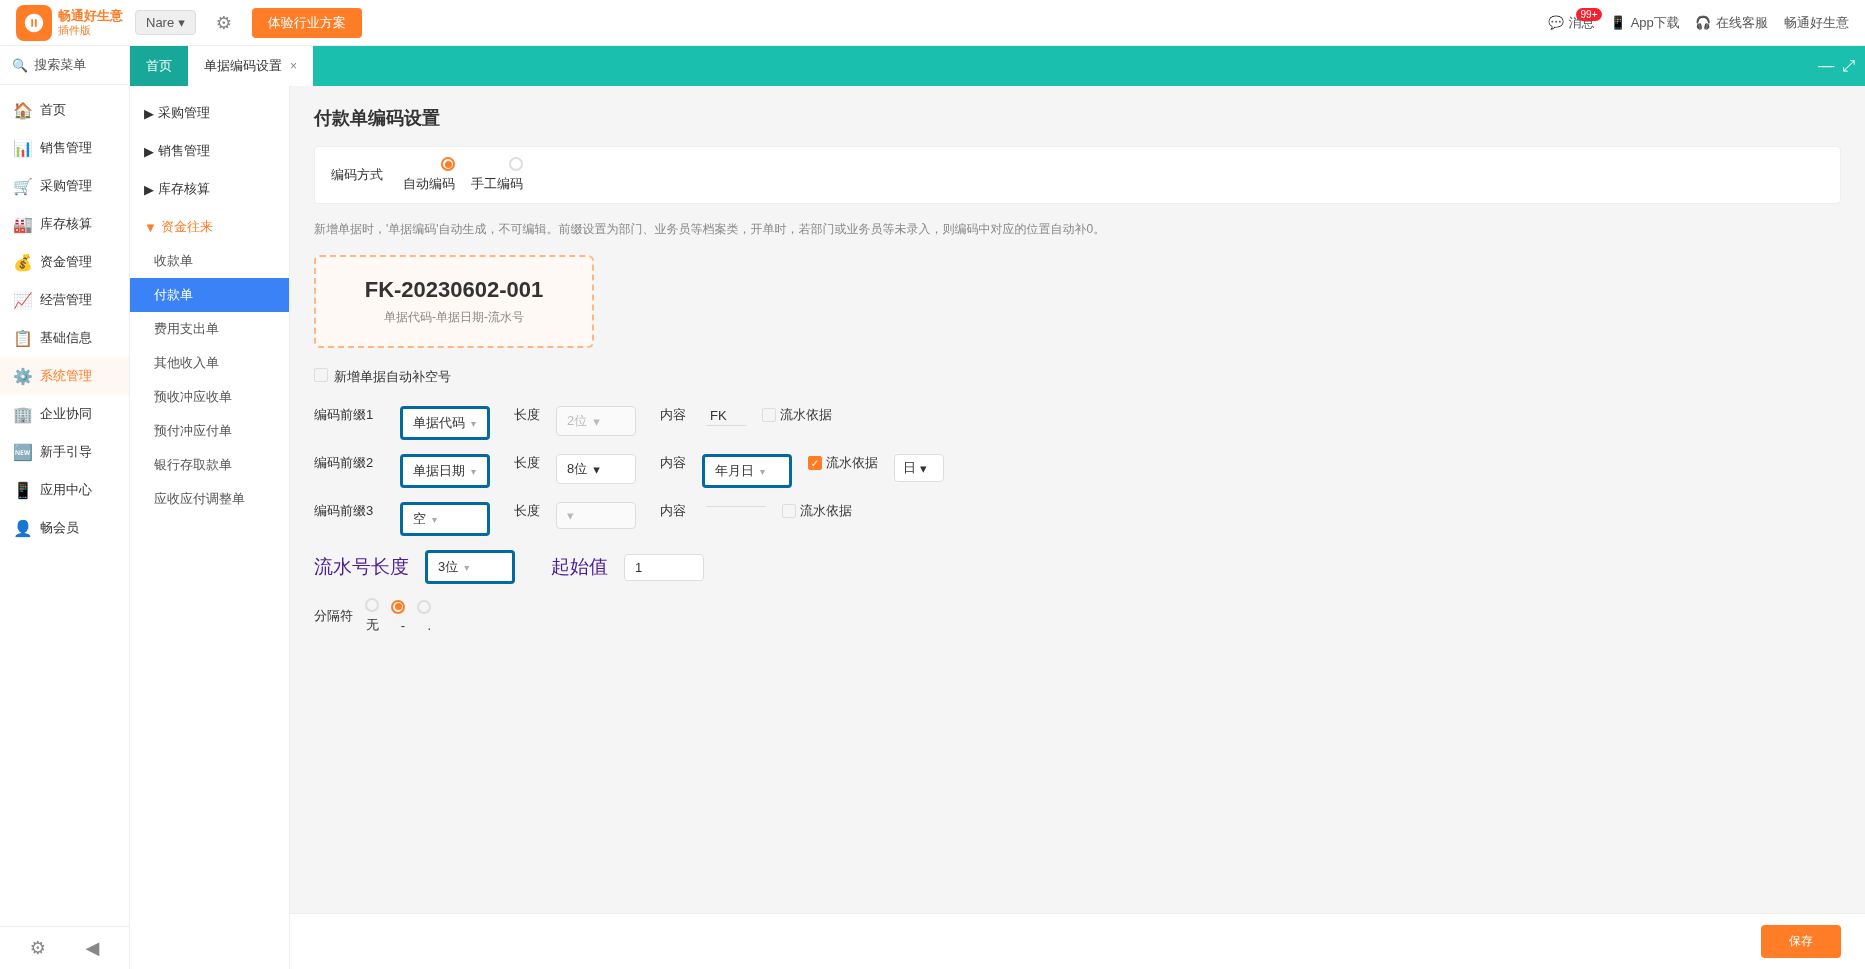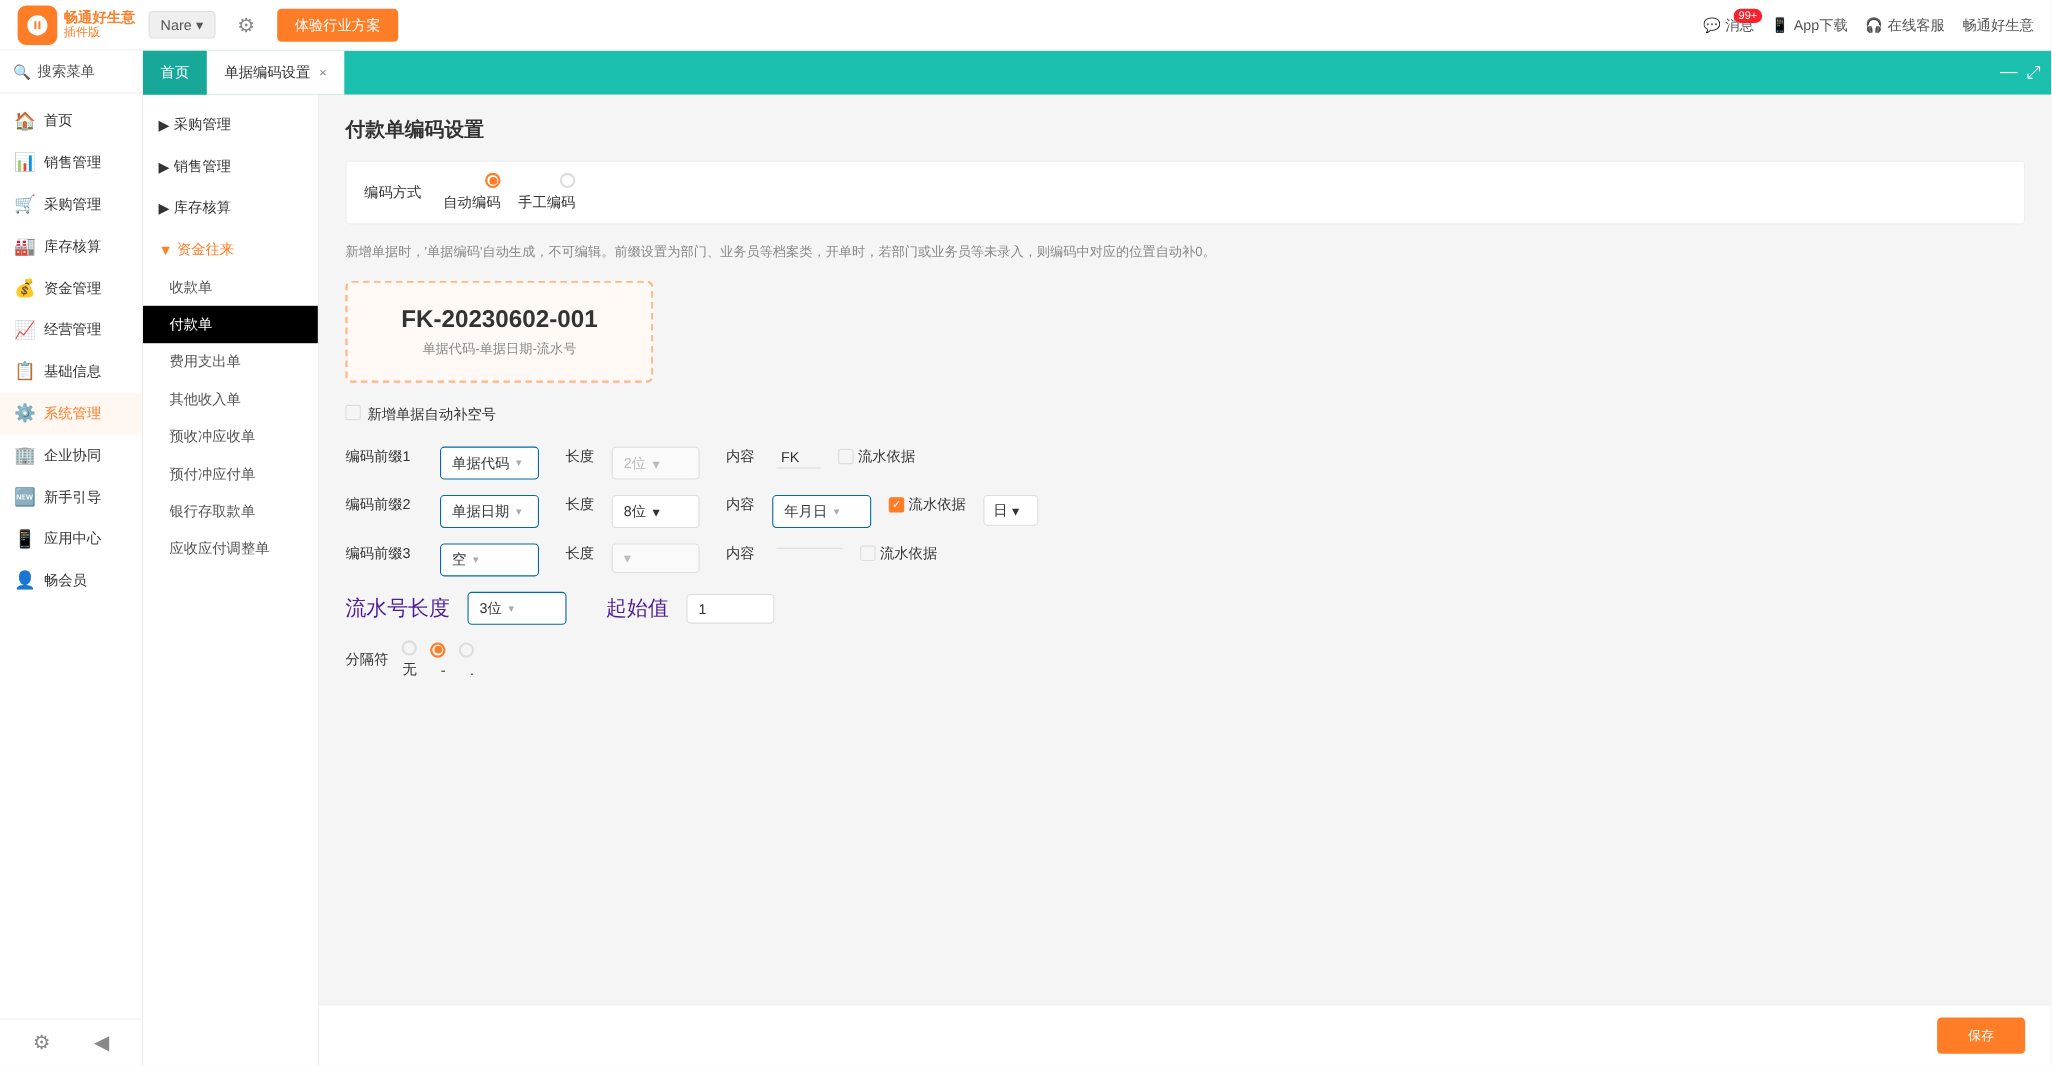--- a/index.html
+++ b/index.html
@@ -97,21 +97,21 @@
     .sub-menu-group { margin-bottom: 4px; }
     .sub-menu-title {
       display: flex; align-items: center; gap: 4px;
       padding: 8px 14px;
       font-size: 13px; color: #333; cursor: pointer;
     }
     .sub-menu-item {
       padding: 8px 24px;
       font-size: 13px; color: #555; cursor: pointer;
     }
-    .sub-menu-item.active { background: #000000; color: #fff; border-radius: 0; }
+    .sub-menu-item.active { background: #3b82f6; color: #fff; border-radius: 0; }
     .sub-menu-parent { padding: 8px 14px; font-size: 13px; color: #333; cursor: pointer; display: flex; align-items: center; gap: 4px; }
     .sub-menu-parent.open { color: #ff7d26; }
 
     
     .main-content {
       flex: 1;
       padding: 20px 24px;
       overflow-y: auto;
       background: #f5f5f5;
     }
@@ -154,21 +154,21 @@
 
     
     .auto-fill-row { display: flex; gap: 6px; margin-bottom: 20px; font-size: 13px; color: #333; }
     .checkbox { width: 14px; height: 14px; border: 1px solid #ddd; border-radius: 2px; cursor: pointer; }
 
     
     .form-section { display: flex; flex-direction: column; gap: 14px; margin-bottom: 20px; }
     .form-row { display: flex; align-items: flex-start; gap: 16px; }
     .form-label { font-size: 13px; color: #333; width: 70px; flex-shrink: 0; }
     .form-select {
-      border: 1px solid #0369a1;
+      border: 3px solid #0369a1;
       border-radius: 4px;
       padding: 5px 10px;
       font-size: 13px;
       color: #333;
       background: #fff;
       display: flex;
       align-items: center;
       gap: 6px;
       cursor: pointer;
       min-width: 90px;

